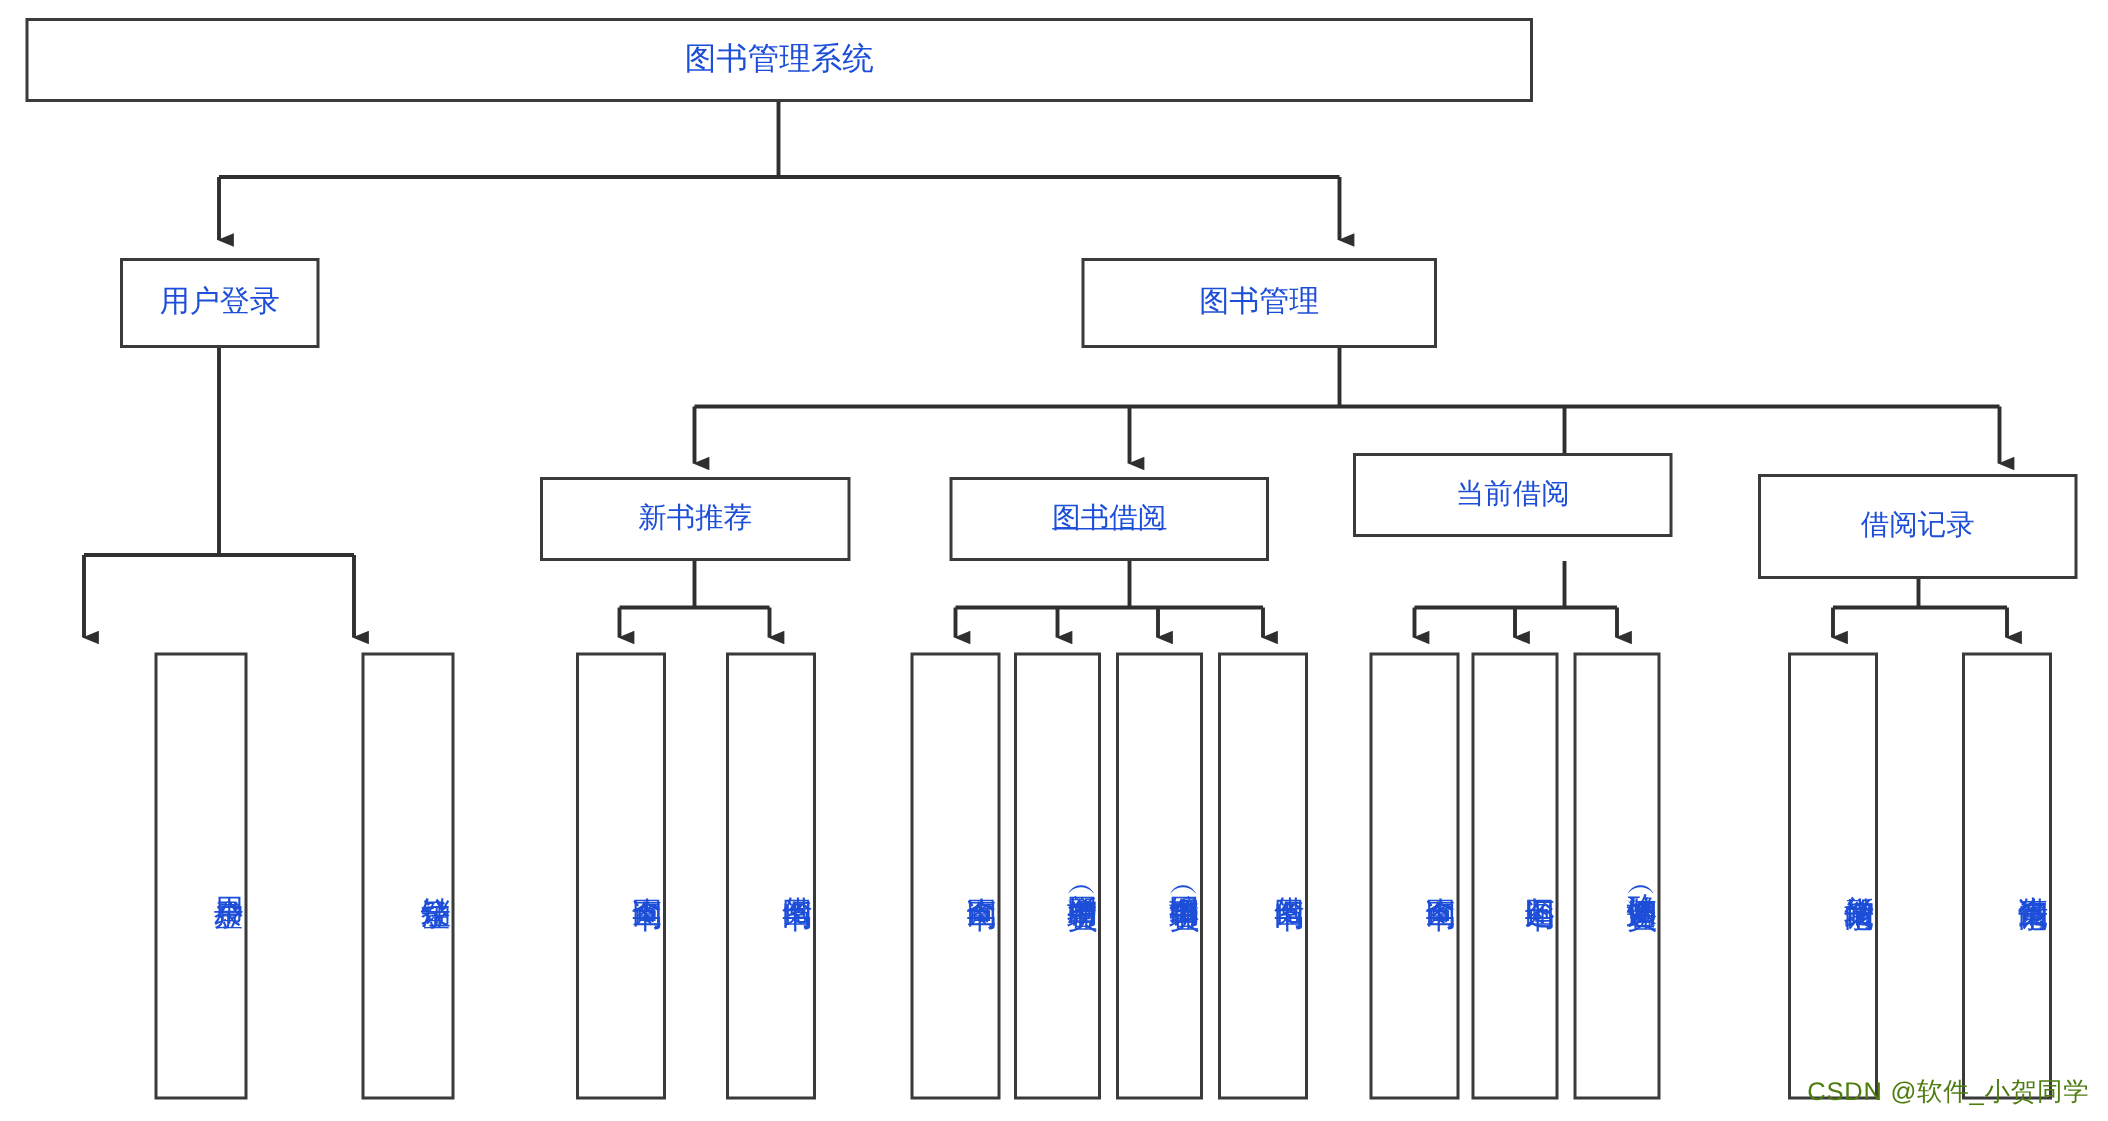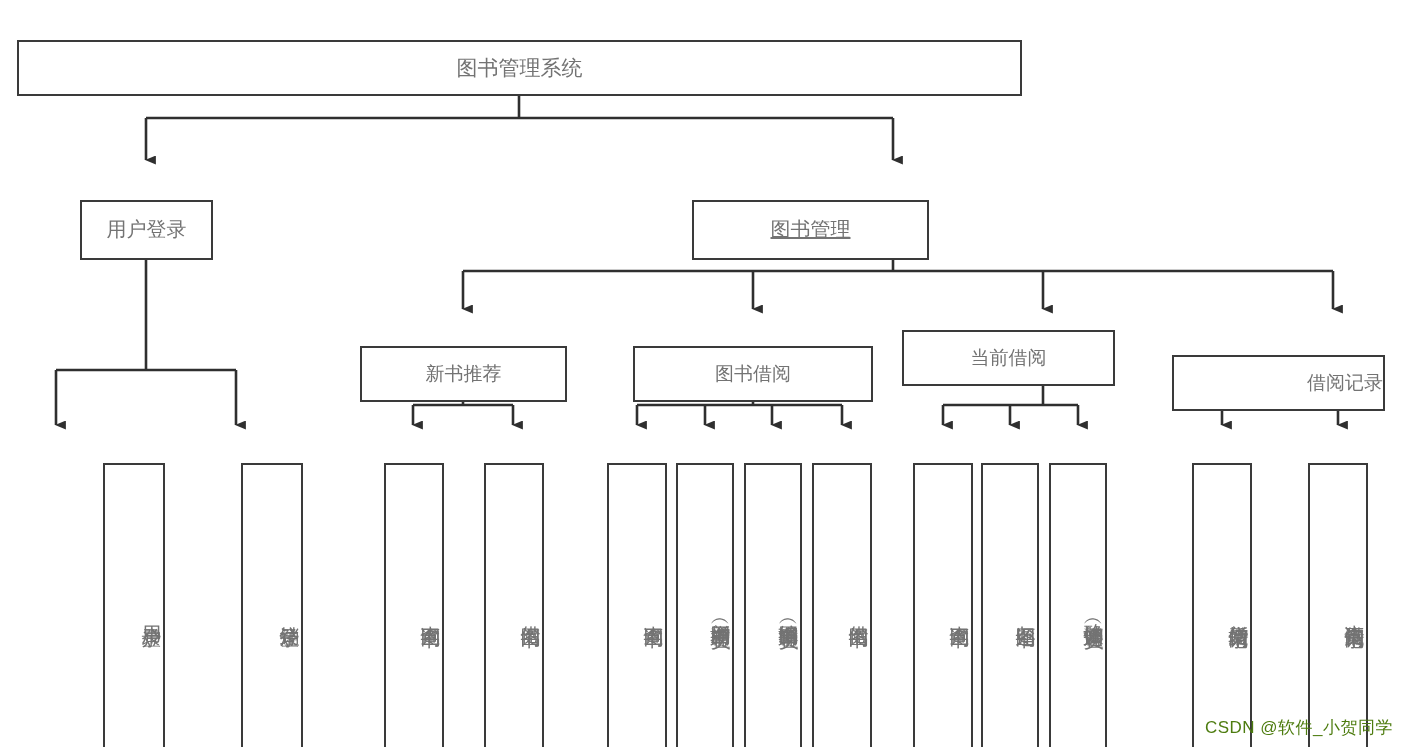--- a/index.html
+++ b/index.html
@@ -27,25 +27,24 @@
     pointer-events: none;
   }
   .node {
     position: absolute;
     box-sizing: border-box;
     border: 2px solid #3a3a3a;
     background: #ffffff;
     display: flex;
     align-items: center;
     justify-content: center;
-    color: #737373;
+    color: #1d4ed8;
     line-height: 1.18;
     text-align: center;
     z-index: 2;
-    margin-top: 28px;
   }
   .node.root {
     font-size: 21px;
   }
   .node.lvl2 {
     font-size: 20px;
   }
   .node.lvl3 {
     font-size: 19px;
   }
@@ -129,34 +128,34 @@
     </g>
   </svg>
 
   <div class="node root" style="left:17px; top:12px; width:1005px; height:56px;">
     <span>图书管理系统</span>
   </div>
 
   <div class="node lvl2" style="left:80px; top:172px; width:133px; height:60px;">
     <span>用户登录</span>
   </div>
-  <div class="node lvl2" style="left:692px; top:172px; width:237px; height:60px;text-decoration:underline;">
+  <div class="node lvl2" style="left:721px; top:172px; width:237px; height:60px;">
     <span>图书管理</span>
   </div>
 
   <div class="node lvl3" style="left:360px; top:318px; width:207px; height:56px;">
     <span>新书推荐</span>
   </div>
-  <div class="node lvl3" style="left:633px; top:318px; width:240px; height:56px;">
+  <div class="node lvl3" style="left:633px; top:318px; width:213px; height:56px;text-decoration:underline;">
     <span>图书借阅</span>
   </div>
   <div class="node lvl3" style="left:902px; top:302px; width:213px; height:56px;">
     <span>当前借阅</span>
   </div>
-  <div class="node lvl3" style="left:1172px; top:327px; width:213px; height:56px;justify-content:flex-end;">
+  <div class="node lvl3" style="left:1172px; top:316px; width:213px; height:70px;">
     <span>借阅记录</span>
   </div>
 
   <div class="node leaf" style="left:103px; top:435px; width:62px; height:298px;">
     <span class="vtext">用户登录</span>
   </div>
   <div class="node leaf" style="left:241px; top:435px; width:62px; height:298px;">
     <span class="vtext">注销登录</span>
   </div>
 

